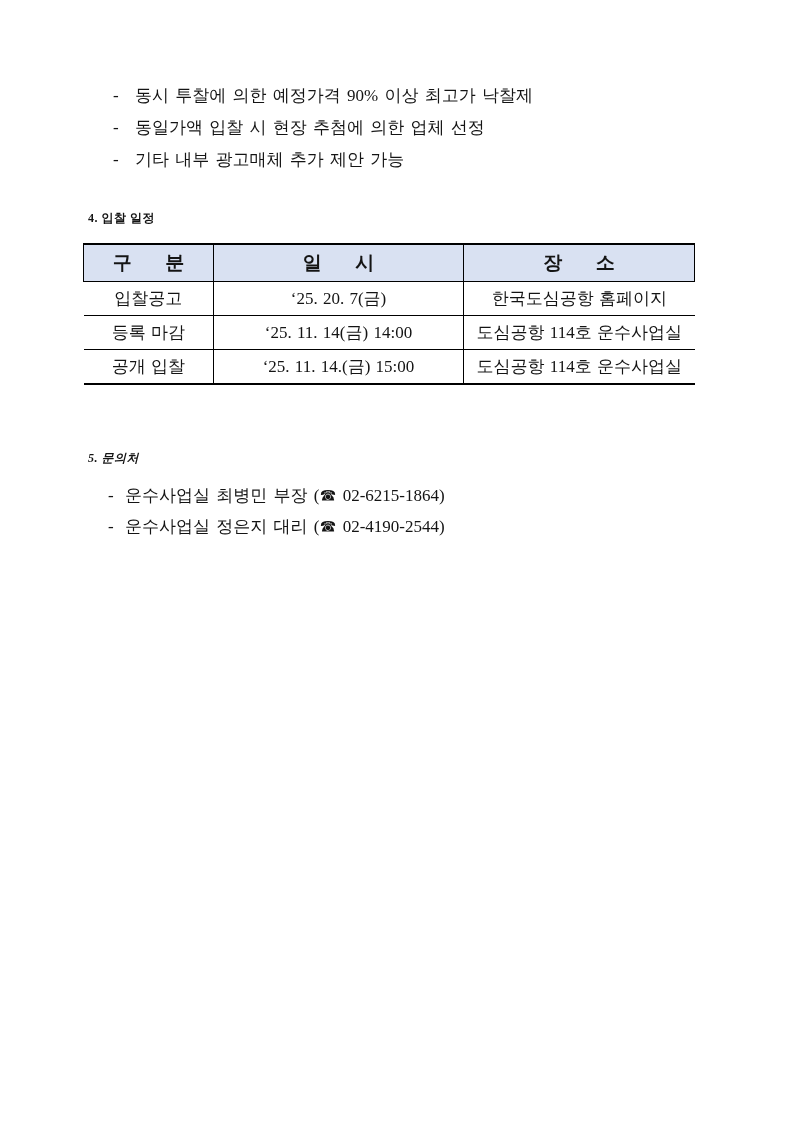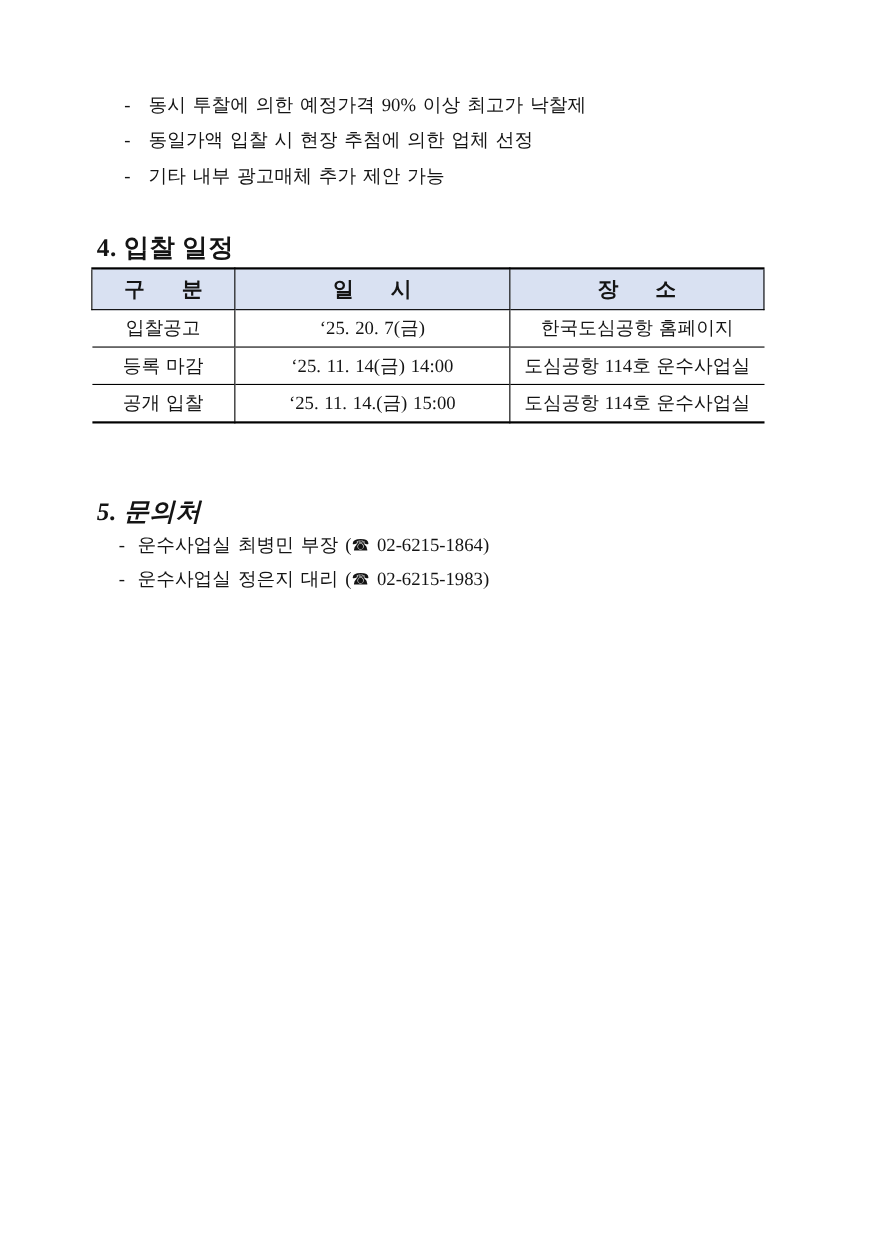--- a/index.html
+++ b/index.html
@@ -36,21 +36,21 @@
     white-space: nowrap;
   }
   .bullet-marker {
     width: 22px;
     flex: 0 0 22px;
   }
   
   .section-title {
     position: absolute;
     left: 88px;
-    font-size: 23px;
+    font-size: 12px;
     font-weight: bold;
     letter-spacing: 0.5px;
     white-space: nowrap;
     text-align: center;
   }
   .section4-title { top: 210px; }
   .section5-title { top: 450px; font-style: italic; }
   
   .schedule-table {
     position: absolute;
@@ -165,17 +165,17 @@
 
   <div class="section-title section5-title">5. 문의처</div>
 
   <div class="contacts">
     <div class="contact-line">
       <span class="contact-marker">-</span>
       <span>운수사업실 최병민 부장 (☎ 02-6215-1864)</span>
     </div>
     <div class="contact-line">
       <span class="contact-marker">-</span>
-      <span>운수사업실 정은지 대리 (☎ 02-6215-1983)</span>
+      <span>운수사업실 정은지 대리 (☎ 02-4190-2544)</span>
     </div>
   </div>
 
 </div>
 
 </body></html>

